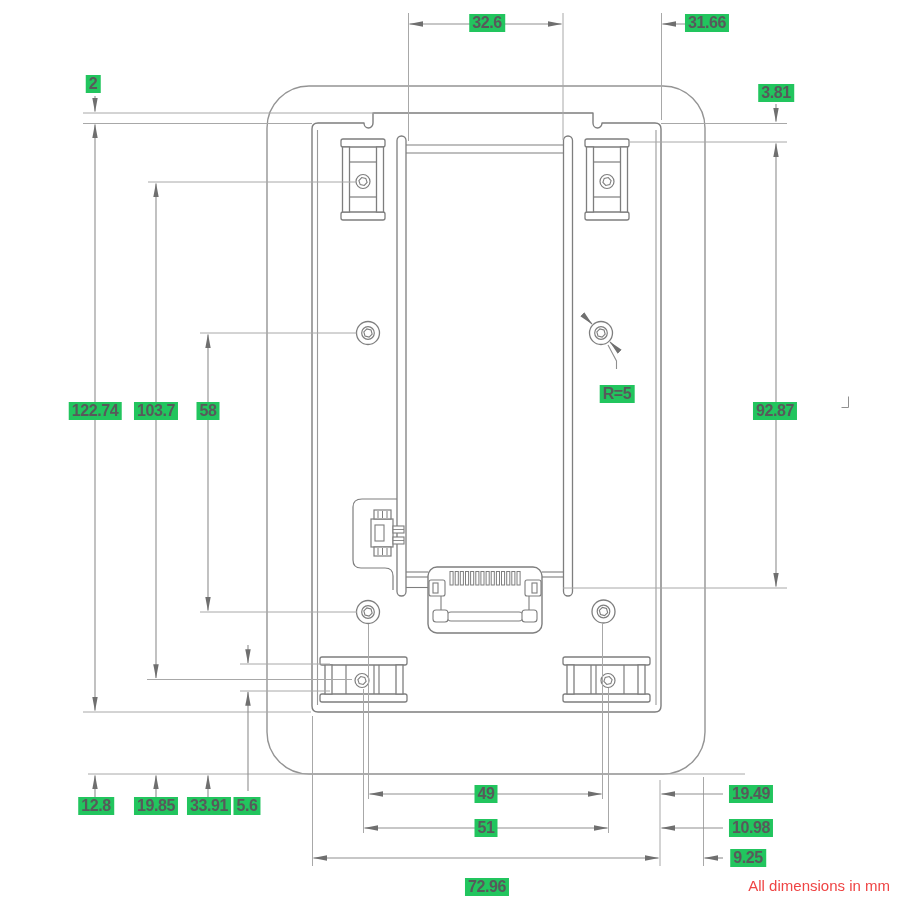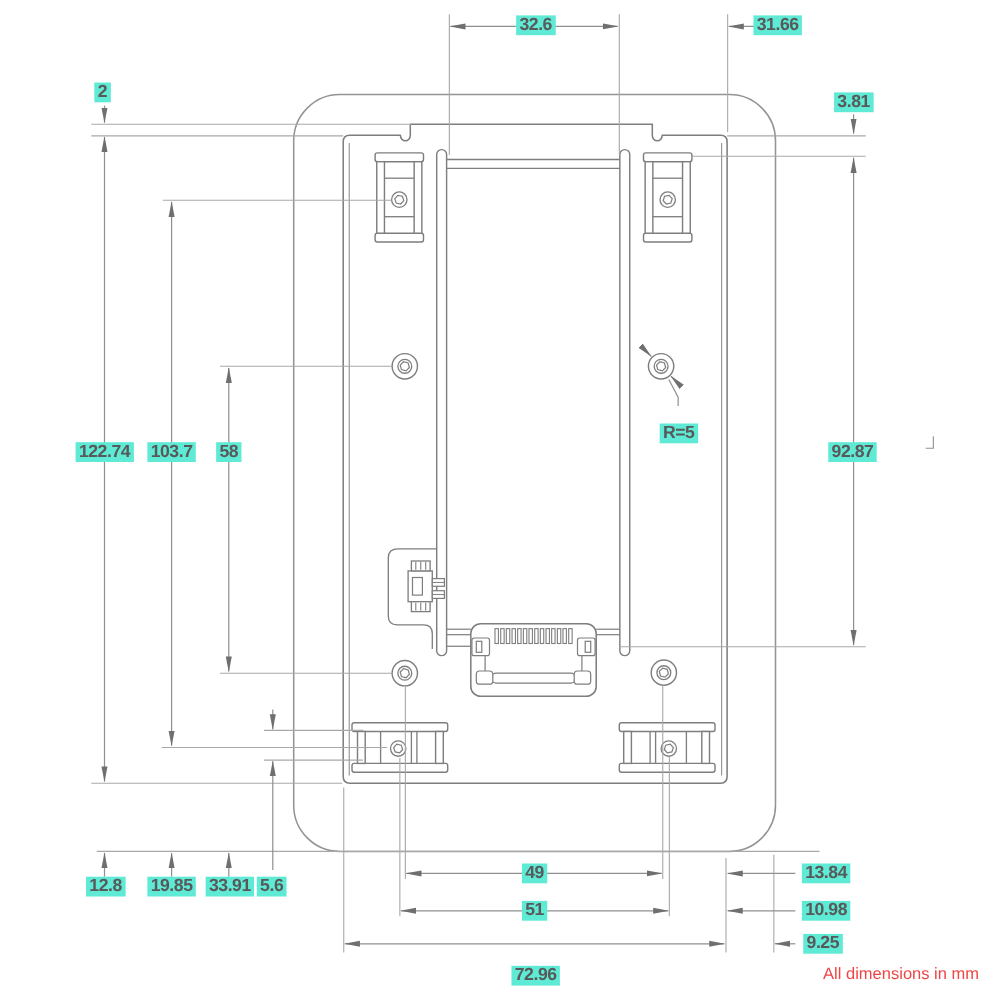--- a/index.html
+++ b/index.html
@@ -1,21 +1,21 @@
 <!DOCTYPE html>
 <html><head>
 <meta charset="utf-8">
 <style>
   html,body{margin:0;padding:0;background:#fff;}
   .canvas{position:relative;width:900px;height:900px;background:#fff;overflow:hidden;
           font-family:"Liberation Sans",sans-serif;}
   svg{position:absolute;left:0;top:0;}
   .lbl{position:absolute;transform:translate(-50%,-50%);
        font:700 16px "Liberation Sans",sans-serif;color:#58595b;
-       background:#5eead4;padding:0 3px;letter-spacing:-0.4px;white-space:nowrap;}
+       background:#22c55e;padding:0 3px;letter-spacing:-0.4px;white-space:nowrap;}
   .note{position:absolute;font:400 15px "Liberation Sans",sans-serif;color:#ef4444;
         right:10px;top:877px;white-space:nowrap;}
 </style>
 </head>
 <body>
 
 <div class="canvas">
 
 <svg width="900" height="900" viewBox="0 0 900 900">
   <defs>
@@ -205,19 +205,19 @@
 <span class="lbl" style="left:208px;top:411px;">58</span>
 <span class="lbl" style="left:775px;top:411px;">92.87</span>
 <span class="lbl" style="left:617px;top:378px;margin-top:16px;">R=5</span>
 <span class="lbl" style="left:96px;top:806px;">12.8</span>
 <span class="lbl" style="left:156px;top:806px;text-align:center;">19.85</span>
 <span class="lbl" style="left:209px;top:806px;">33.91</span>
 <span class="lbl" style="left:247px;top:806px;">5.6</span>
 <span class="lbl" style="left:486px;top:794px;">49</span>
 <span class="lbl" style="left:486px;top:828px;">51</span>
 <span class="lbl" style="left:487px;top:858px;margin-top:29px;">72.96</span>
-<span class="lbl" style="left:751px;top:794px;">13.84</span>
+<span class="lbl" style="left:751px;top:794px;">19.49</span>
 <span class="lbl" style="left:751px;top:828px;">10.98</span>
 <span class="lbl" style="left:748px;top:858px;">9.25</span>
 
 <span class="note">All dimensions in mm</span>
 
 </div>
 
 </body></html>

